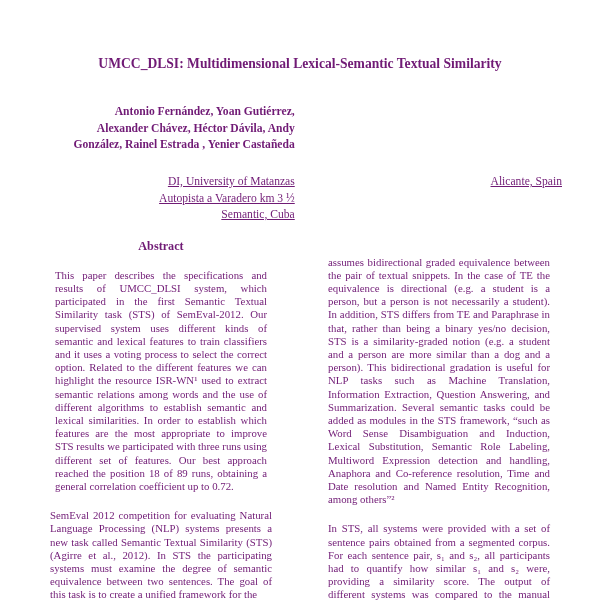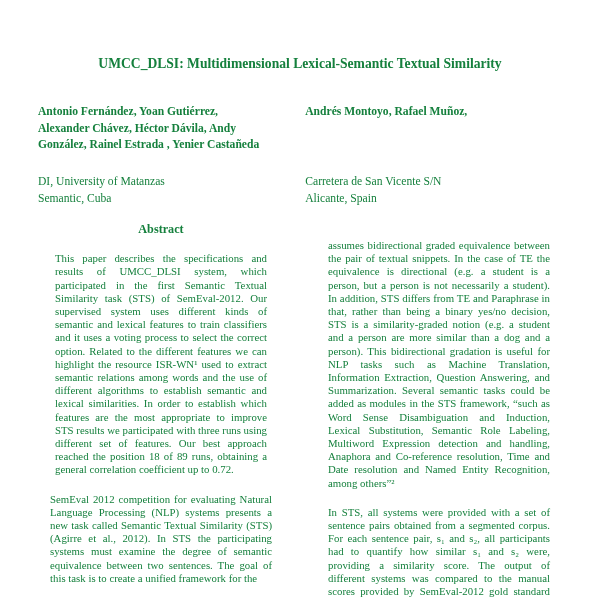--- a/index.html
+++ b/index.html
@@ -1,47 +1,47 @@
 <!DOCTYPE html>
 <html><head>
 <meta charset="utf-8">
 <style>
   * { box-sizing: border-box; }
   html, body { margin: 0; padding: 0; background: #ffffff; }
   .page {
     width: 600px;
     height: 600px;
     background: #ffffff;
-    color: #15803d;
+    color: #701a75;
     font-family: "Liberation Serif", "DejaVu Serif", serif;
     padding: 56px 34px 0 34px;
     overflow: hidden;
     position: relative;
   }
   .title {
     font-size: 13.6px;
     font-weight: bold;
     text-align: center;
     margin: 0 0 32px 0;
   }
   .authors {
     display: flex;
     justify-content: space-between;
     padding: 0 4px;
     margin-bottom: 16px;
   }
   .author-block {
     width: 49%;
-    text-align: left;
+    text-align: right;
     font-size: 11.6px;
     line-height: 16.5px;
   }
   .author-names { font-weight: bold; min-height: 50px; margin-bottom: 20px; }
   .author-names div { white-space: nowrap; }
-  .affil div { white-space: nowrap; }
+  .affil div { white-space: nowrap; text-decoration: underline; }
   .columns { display: flex; gap: 24px; }
   .col {
     flex: 1;
     min-width: 0;
     font-size: 10.8px;
     line-height: 13.2px;
     text-align: justify;
   }
   .heading-center {
     font-size: 12.2px;
@@ -68,29 +68,28 @@
 
   <div class="authors">
     <div class="author-block">
       <div class="author-names">
         <div>Antonio Fernández, Yoan Gutiérrez,</div>
         <div>Alexander Chávez, Héctor Dávila, Andy</div>
         <div>González, Rainel Estrada , Yenier Castañeda</div>
       </div>
       <div class="affil">
         <div>DI, University of Matanzas</div>
+        <div>Autopista a Varadero km 3 ½</div>
         <div>Semantic, Cuba</div>
       </div>
     </div>
     <div class="author-block">
       <div class="author-names">
-        <div>Andrés Montoyo, Rafael Muñoz,</div>
       </div>
       <div class="affil">
-        <div>Carretera de San Vicente S/N</div>
         <div>Alicante, Spain</div>
       </div>
     </div>
   </div>
 
   <div class="columns">
 
     <div class="col">
       <div class="heading-center">Abstract</div>
       <p class="abstract">This paper describes the specifications and results of UMCC_DLSI system, which participated in the first Semantic Textual Similarity task (STS) of SemEval-2012. Our supervised system uses different kinds of semantic and lexical features to train classifiers and it uses a voting process to select the correct option. Related to the different features we can highlight the resource ISR-WN¹ used to extract semantic relations among words and the use of different algorithms to establish semantic and lexical similarities. In order to establish which features are the most appropriate to improve STS results we participated with three runs using different set of features. Our best approach reached the position 18 of 89 runs, obtaining a general correlation coefficient up to 0.72.</p>

